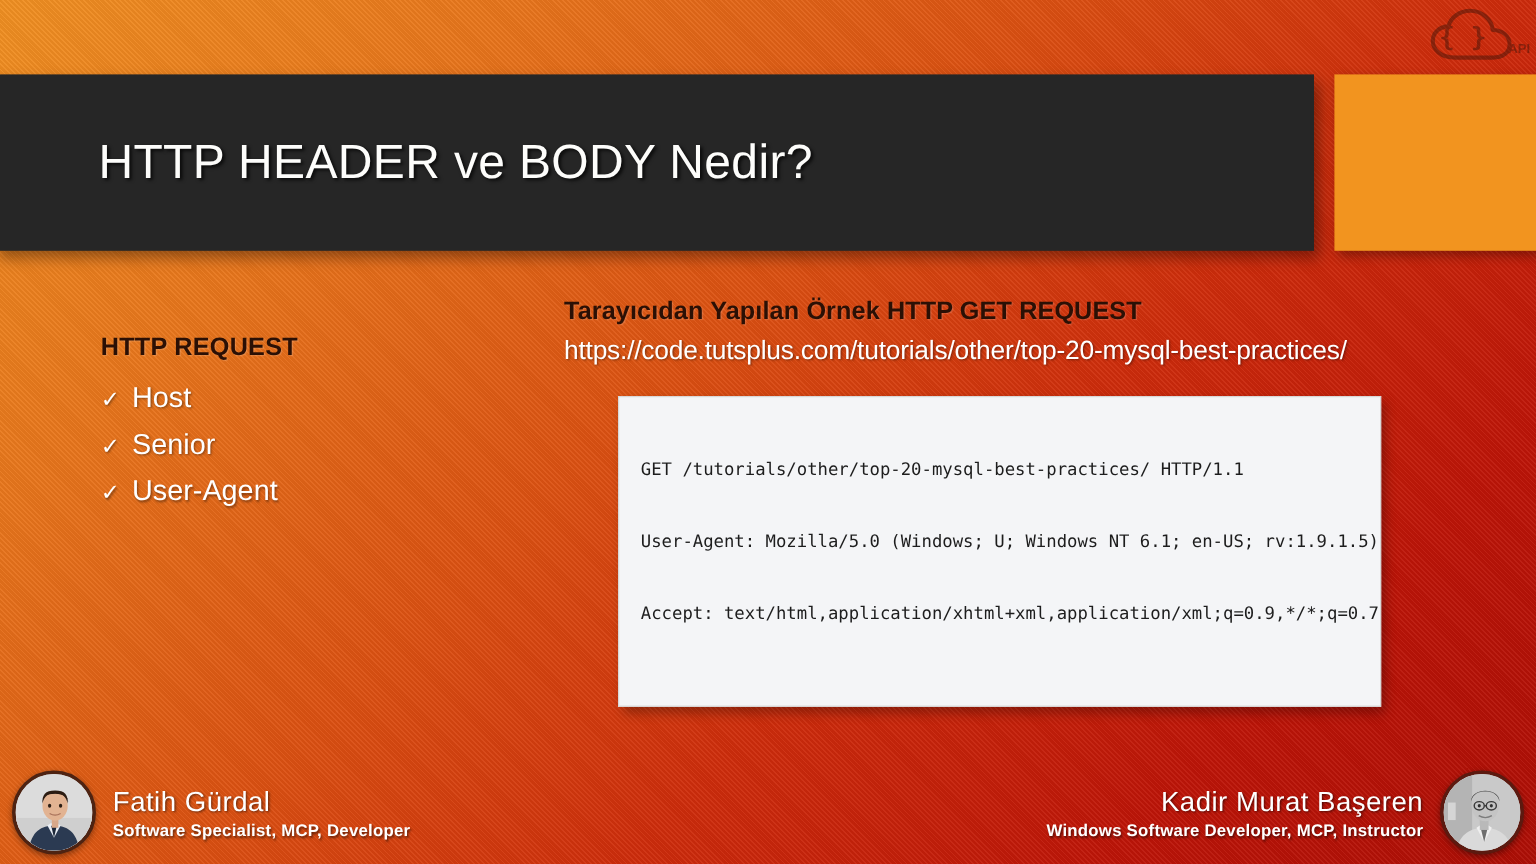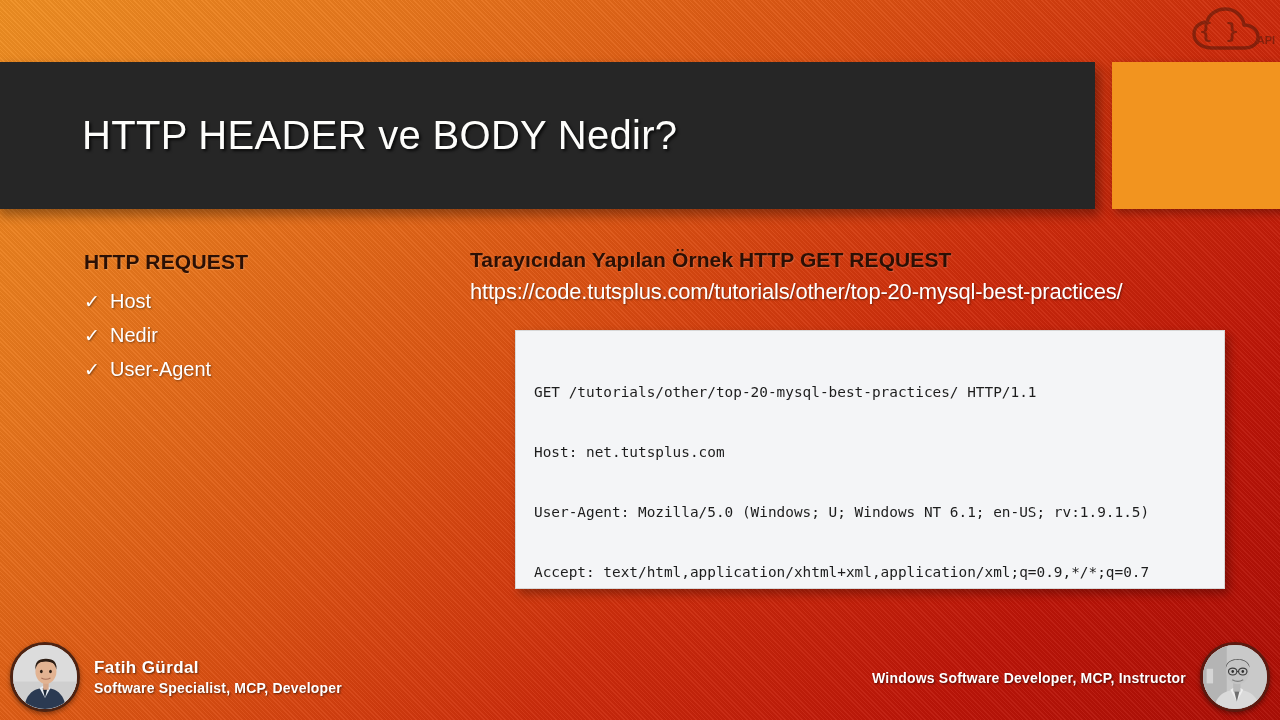--- a/index.html
+++ b/index.html
@@ -92,37 +92,38 @@
     width: 370px;
   }
   .section-heading {
     color: #2b1005;
     font-size: 21px;
     font-weight: bold;
     letter-spacing: 0.2px;
     text-shadow: 1px 1px 1px rgba(255,255,255,0.18);
     margin-bottom: 16px;
     white-space: nowrap;
+    margin-top: 28px;
   }
   .bullet-row {
     display: flex;
     align-items: baseline;
     margin-bottom: 11px;
   }
   .bullet-check {
     color: #ffffff;
     font-size: 19px;
     width: 26px;
     flex: 0 0 26px;
     text-shadow: 1px 1px 2px rgba(0,0,0,0.45);
     line-height: 1;
   }
   .bullet-label {
     color: #ffffff;
-    font-size: 20px;
+    font-size: 24px;
     font-weight: 400;
     text-shadow: 1px 1px 2px rgba(0,0,0,0.42);
     white-space: nowrap;
   }
 
   
   #right-col {
     position: absolute;
     left: 470px;
     top: 248px;
@@ -143,21 +144,21 @@
     letter-spacing: -0.2px;
     text-shadow: 1px 1px 2px rgba(0,0,0,0.42);
     white-space: nowrap;
   }
 
   
   #code-block {
     position: absolute;
     left: 515px;
     top: 330px;
-    width: 710px;
+    width: 636px;
     height: 259px;
     background: #f4f5f7;
     border: 1px solid #d8d8d8;
     box-shadow: 4px 5px 9px rgba(0,0,0,0.30);
     padding: 11px 0 0 18px;
     overflow: hidden;
   }
   #code-lines {
     font-family: "DejaVu Sans Mono", "Liberation Mono", monospace;
     font-size: 14.4px;
@@ -191,22 +192,22 @@
   #avatar-right { border-color: #5c1a10; }
 
   .avatar svg { display: block; width: 100%; height: 100%; }
 
   .presenter-text { padding: 0 14px; }
   #presenter-left .presenter-text  { text-align: left; }
   #presenter-right .presenter-text { text-align: right; }
 
   .presenter-name {
     color: #ffffff;
-    font-size: 17px;
-    font-weight: bold;
+    font-size: 23px;
+    font-weight: normal;
     letter-spacing: 0.4px;
     text-shadow: 1px 1px 2px rgba(0,0,0,0.55);
     white-space: nowrap;
   }
   .presenter-role {
     color: #ffffff;
     font-size: 14px;
     font-weight: bold;
     letter-spacing: 0.2px;
     margin-top: 2px;
@@ -238,37 +239,36 @@
 
   <div id="left-col">
     <div class="section-heading">HTTP REQUEST</div>
 
     <div class="bullet-row">
       <span class="bullet-check">✓</span>
       <span class="bullet-label">Host</span>
     </div>
     <div class="bullet-row">
       <span class="bullet-check">✓</span>
-      <span class="bullet-label">Nedir</span>
+      <span class="bullet-label">Senior</span>
     </div>
     <div class="bullet-row">
       <span class="bullet-check">✓</span>
       <span class="bullet-label">User-Agent</span>
     </div>
   </div>
 
   <div id="right-col">
     <div id="sample-heading">Tarayıcıdan Yapılan Örnek HTTP GET REQUEST</div>
     <div id="sample-url">https://code.tutsplus.com/tutorials/other/top-20-mysql-best-practices/</div>
   </div>
 
   <div id="code-block">
     <div id="code-lines">
       <div class="code-line">GET /tutorials/other/top-20-mysql-best-practices/ HTTP/1.1</div>
-      <div class="code-line">Host: net.tutsplus.com</div>
       <div class="code-line">User-Agent: Mozilla/5.0 (Windows; U; Windows NT 6.1; en-US; rv:1.9.1.5)</div>
       <div class="code-line">Accept: text/html,application/xhtml+xml,application/xml;q=0.9,*/*;q=0.7</div>
       
       
       
       
       
       
       
       
@@ -293,20 +293,21 @@
       </svg>
     </div>
     <div class="presenter-text">
       <div class="presenter-name">Fatih Gürdal</div>
       <div class="presenter-role">Software Specialist, MCP, Developer</div>
     </div>
   </div>
 
   <div class="presenter" id="presenter-right">
     <div class="presenter-text">
+      <div class="presenter-name">Kadir Murat Başeren</div>
       <div class="presenter-role">Windows Software Developer, MCP, Instructor</div>
     </div>
     <div class="avatar" id="avatar-right">
       <svg viewBox="0 0 70 70" preserveAspectRatio="xMidYMid slice">
         <rect x="0" y="0" width="70" height="70" fill="#c9c9c9"></rect>
         <rect x="0" y="0" width="26" height="70" fill="#b4b4b4"></rect>
         <rect x="4" y="26" width="7" height="16" fill="#d5d5d5"></rect>
         <path d="M12 70 C14 54 26 49 37 49 C48 49 60 54 62 70 Z" fill="#dadada"></path>
         <path d="M30 49 L37 62 L44 49 L41 47 L33 47 Z" fill="#efefef"></path>
         <path d="M37 62 L34 50 L37 48.5 L40 50 Z" fill="#6f6f6f"></path>

